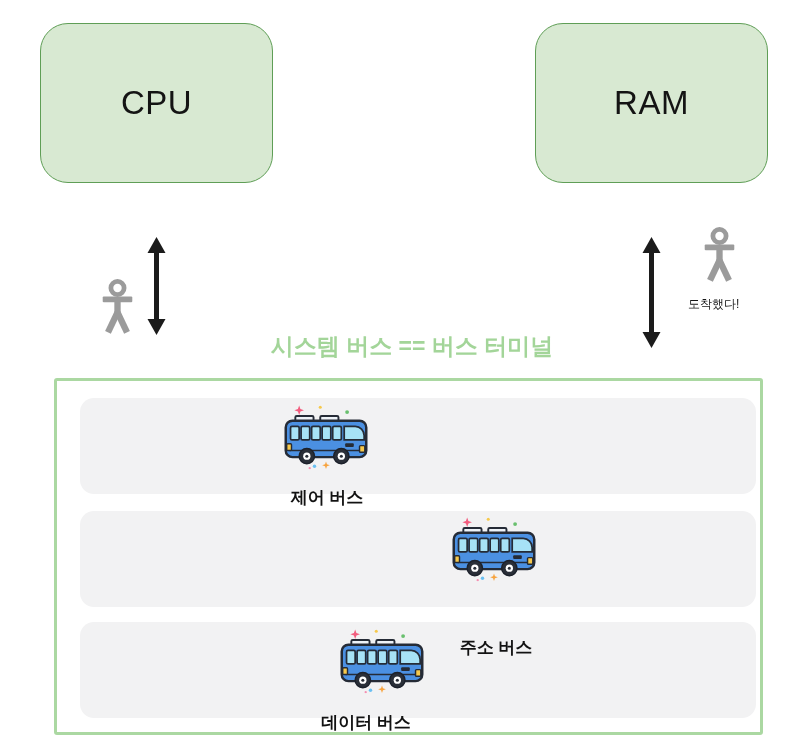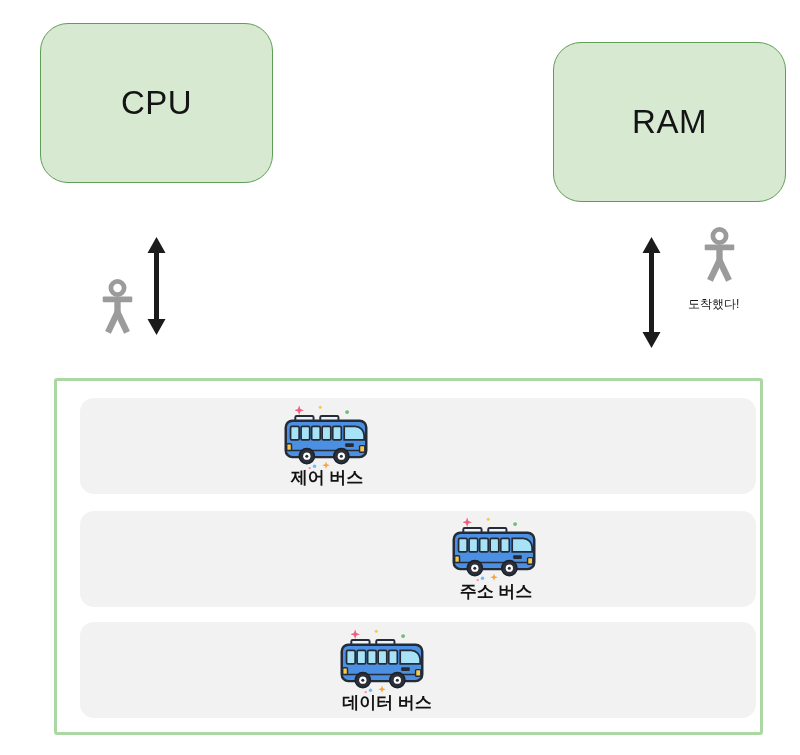--- a/index.html
+++ b/index.html
@@ -11,21 +11,21 @@
   }
   .canvas { position: absolute; inset: 0; width: 800px; height: 755px; }
 
   
   .chip-box {
     position: absolute; top: 23px; width: 233px; height: 160px;
     background: #d8e9d2; border: 1.5px solid #5f9e56; border-radius: 28px;
     display: flex; align-items: center; justify-content: center;
   }
   .chip-box.cpu { left: 40px; }
-  .chip-box.ram { left: 553px; margin-top: 19px; }
+  .chip-box.ram { left: 535px; }
   .chip-label { font-size: 33px; font-weight: 500; color: #141414; letter-spacing: 0.5px; }
 
   
   .abs { position: absolute; }
 
   
   .thought-text {
     position: absolute; left: 8px; top: 345px;
     font-size: 15px; color: #161616; white-space: nowrap;
   }
@@ -55,25 +55,25 @@
   .lane.l2 { top: 511px; }
   .lane.l3 { top: 622px; }
 
   .bus-icon-wrap { position: absolute; width: 92px; height: 66px; }
   .bus-1 { left: 280px; top: 404px; }
   .bus-2 { left: 448px; top: 516px; }
   .bus-3 { left: 336px; top: 628px; }
 
   .lane-label {
     position: absolute; transform: translateX(-50%);
-    font-size: 17px; font-weight: bold; color: #121212; white-space: nowrap;
+    font-size: 17px; font-weight: bold; color: #121212; white-space: nowrap; margin-top: 20px;
   }
   .lbl-1 { left: 327px; top: 466px; }
-  .lbl-2 { left: 496px; top: 580px; }
-  .lbl-3 { left: 387px; top: 691px; }
+  .lbl-2 { left: 496px; top: 616px; }
+  .lbl-3 { left: 366px; top: 691px; }
 </style>
 </head>
 <body>
 
 <div class="canvas">
 
   <svg width="0" height="0" style="position:absolute" aria-hidden="true">
     <defs>
       <symbol id="bus" viewBox="0 0 96 68">
 
@@ -147,20 +147,21 @@
   <svg class="abs" style="left:101px; top:279px;" width="33" height="56" viewBox="0 0 62 106">
     <use href="#person" xlink:href="#person"></use>
   </svg>
 
   <svg class="abs" style="left:703px; top:227px;" width="33" height="56" viewBox="0 0 62 106">
     <use href="#person" xlink:href="#person"></use>
   </svg>
 
   <div class="arrival-text">도착했다!</div>
 
+  <div class="bus-title">시스템 버스 == 버스 터미널</div>
 
   <div class="terminal"></div>
 
   <div class="lane l1"></div>
   <div class="lane l2"></div>
   <div class="lane l3"></div>
 
   <svg class="bus-icon-wrap abs bus-1" viewBox="0 0 96 68">
     <use href="#bus" xlink:href="#bus"></use>
   </svg>

